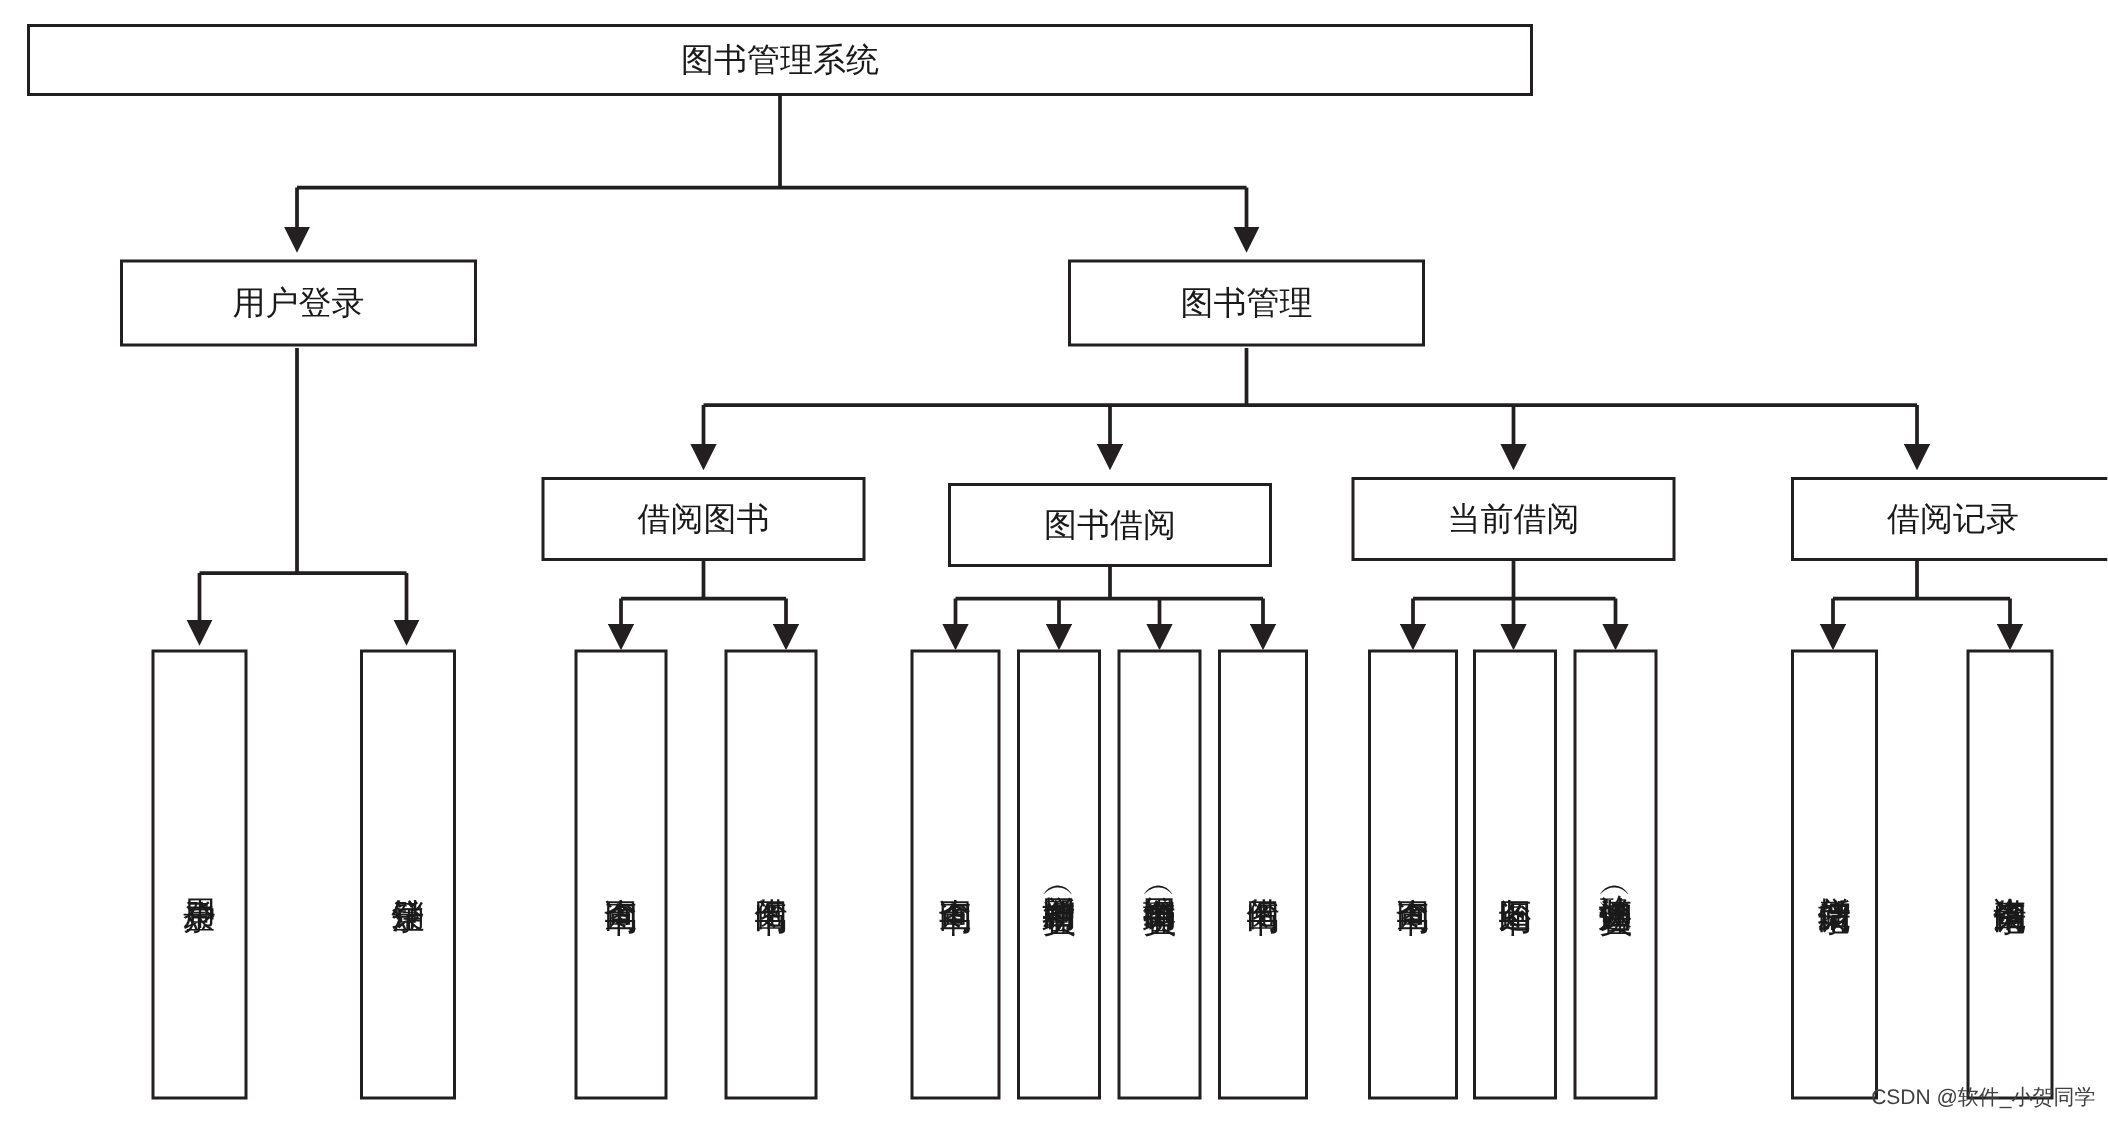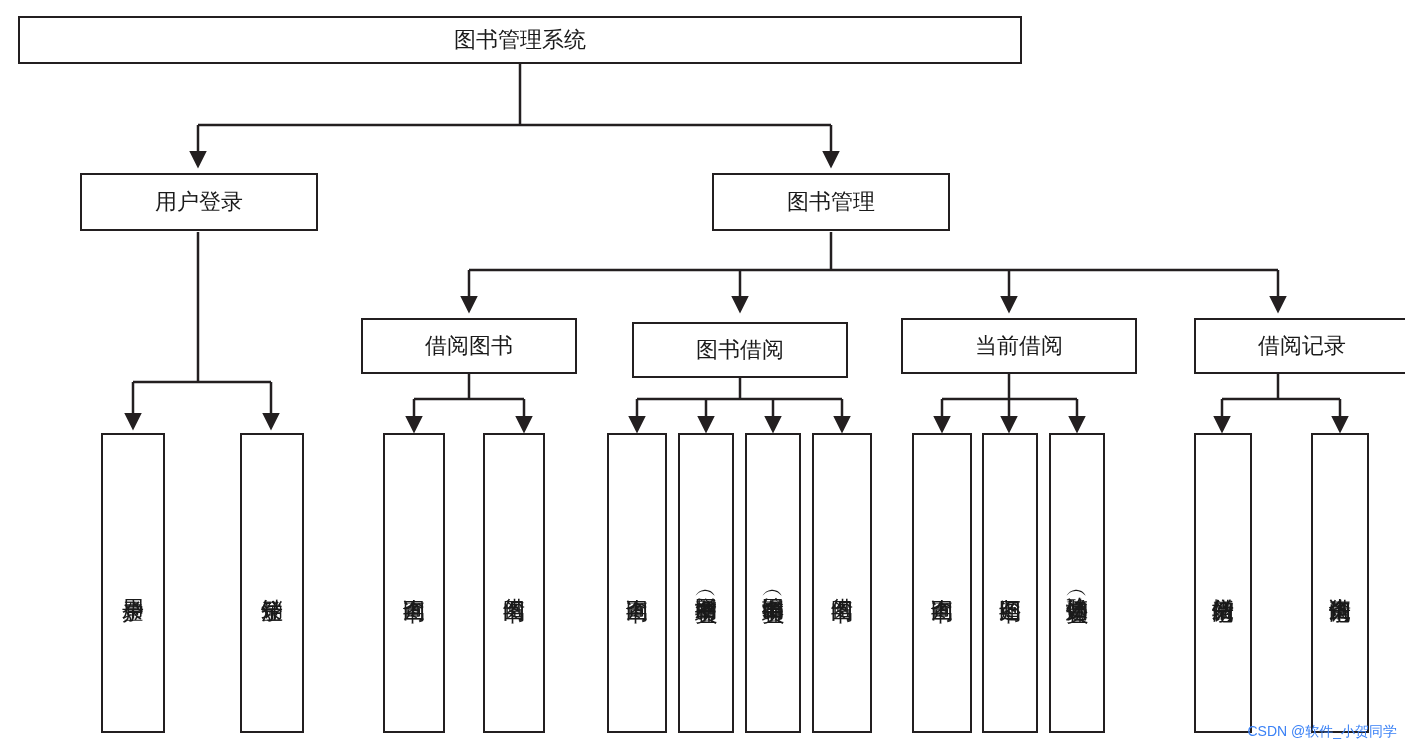--- a/index.html
+++ b/index.html
@@ -57,21 +57,21 @@
     white-space: pre-line;
   }
   .root {
     font-size: 23px;
   }
   .watermark {
     position: absolute;
     right: 8px;
     bottom: 6px;
     font-size: 14px;
-    color: #3b82f6;
+    color: #404040;
     z-index: 3;
     white-space: nowrap;
   }
 </style>
 </head>
 <body>
 
 <div id="canvas">
 
   <svg id="edges" viewBox="0 0 1405 747">
@@ -134,21 +134,21 @@
   <div class="node h" style="left:712px; top:173px; width:238px; height:58px;">
     <span class="txt">图书管理</span>
   </div>
 
   <div class="node h" style="left:361px; top:318px; width:216px; height:56px;">
     <span class="txt">借阅图书</span>
   </div>
   <div class="node h" style="left:632px; top:322px; width:216px; height:56px;">
     <span class="txt">图书借阅</span>
   </div>
-  <div class="node h" style="left:901px; top:318px; width:236px; height:56px;">
+  <div class="node h" style="left:901px; top:318px; width:216px; height:56px;">
     <span class="txt">当前借阅</span>
   </div>
   <div class="node h" style="left:1170px; top:318px; width:216px; height:56px;margin-left:24px;">
     <span class="txt">借阅记录</span>
   </div>
 
   <div class="node v" style="left:101px; top:433px; width:64px; height:300px;">
     <span class="txt">用户登录</span>
   </div>
   <div class="node v" style="left:240px; top:433px; width:64px; height:300px;">

